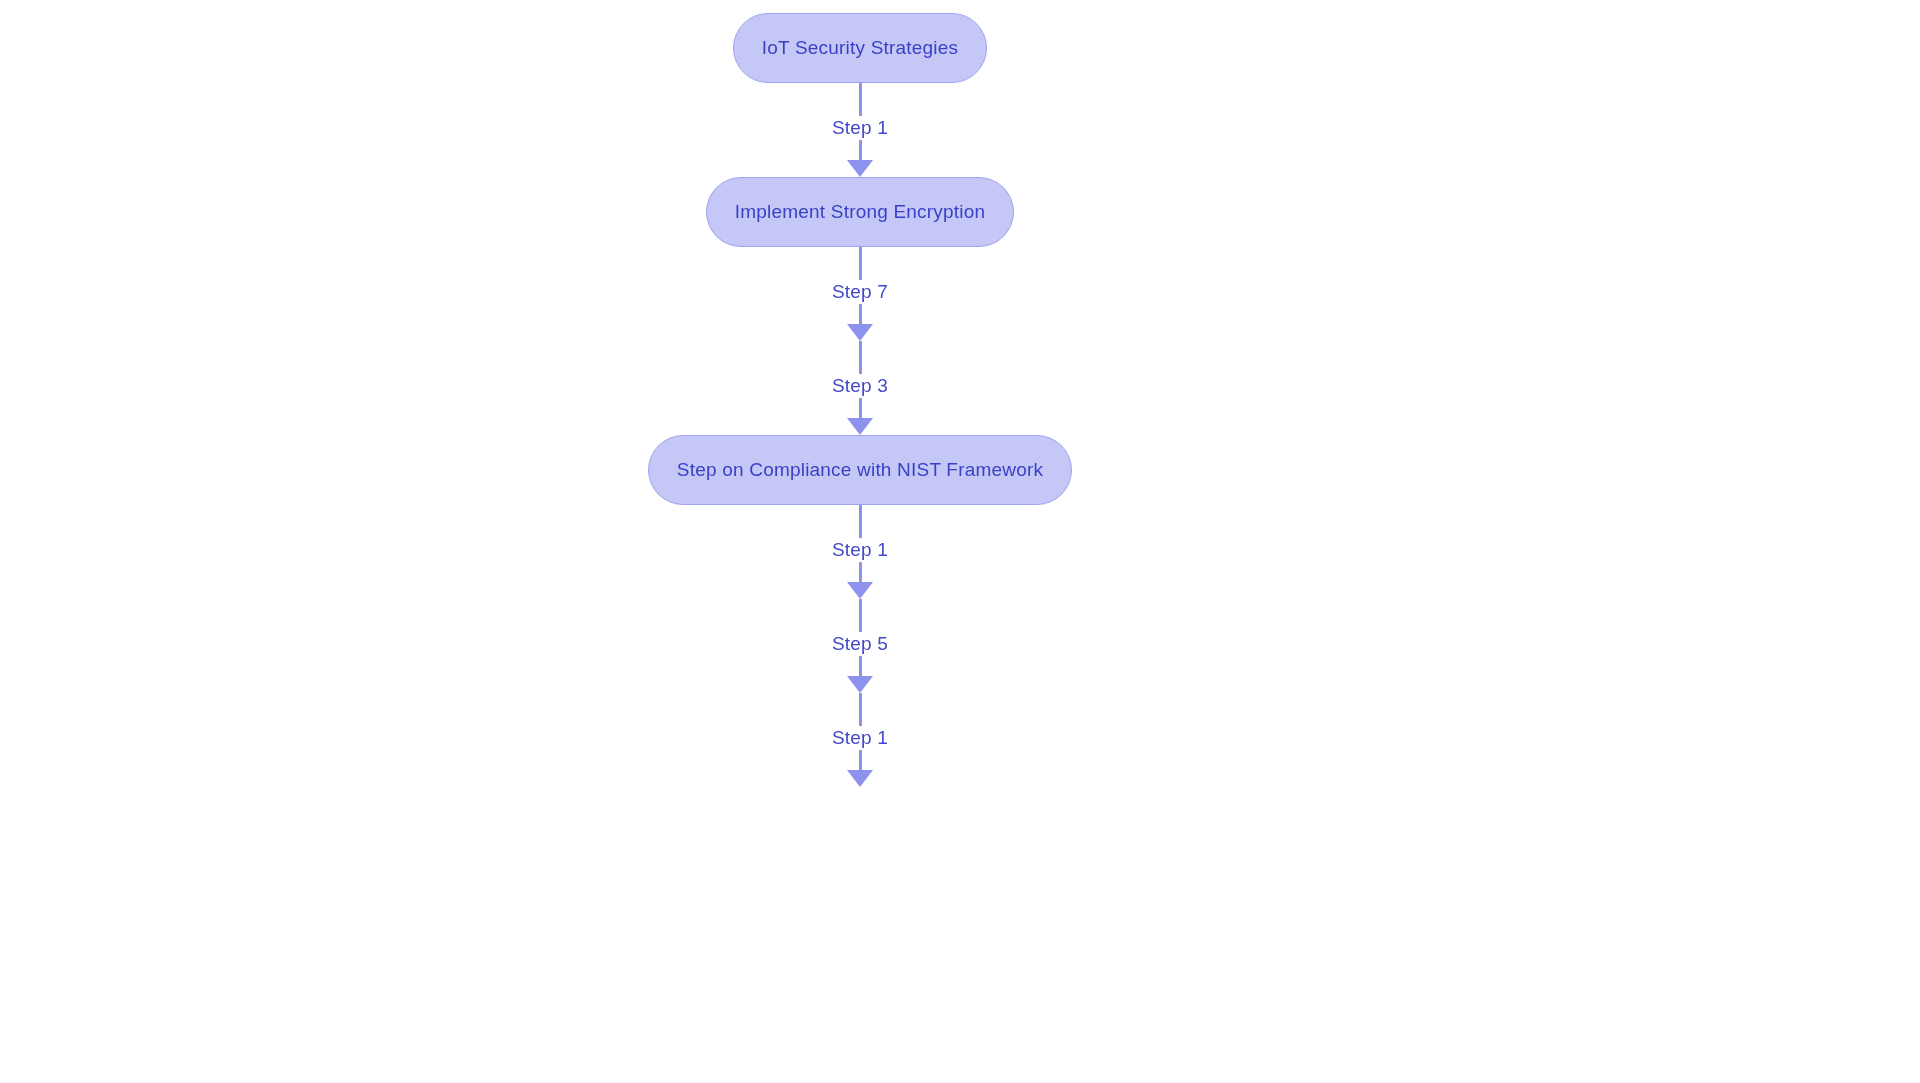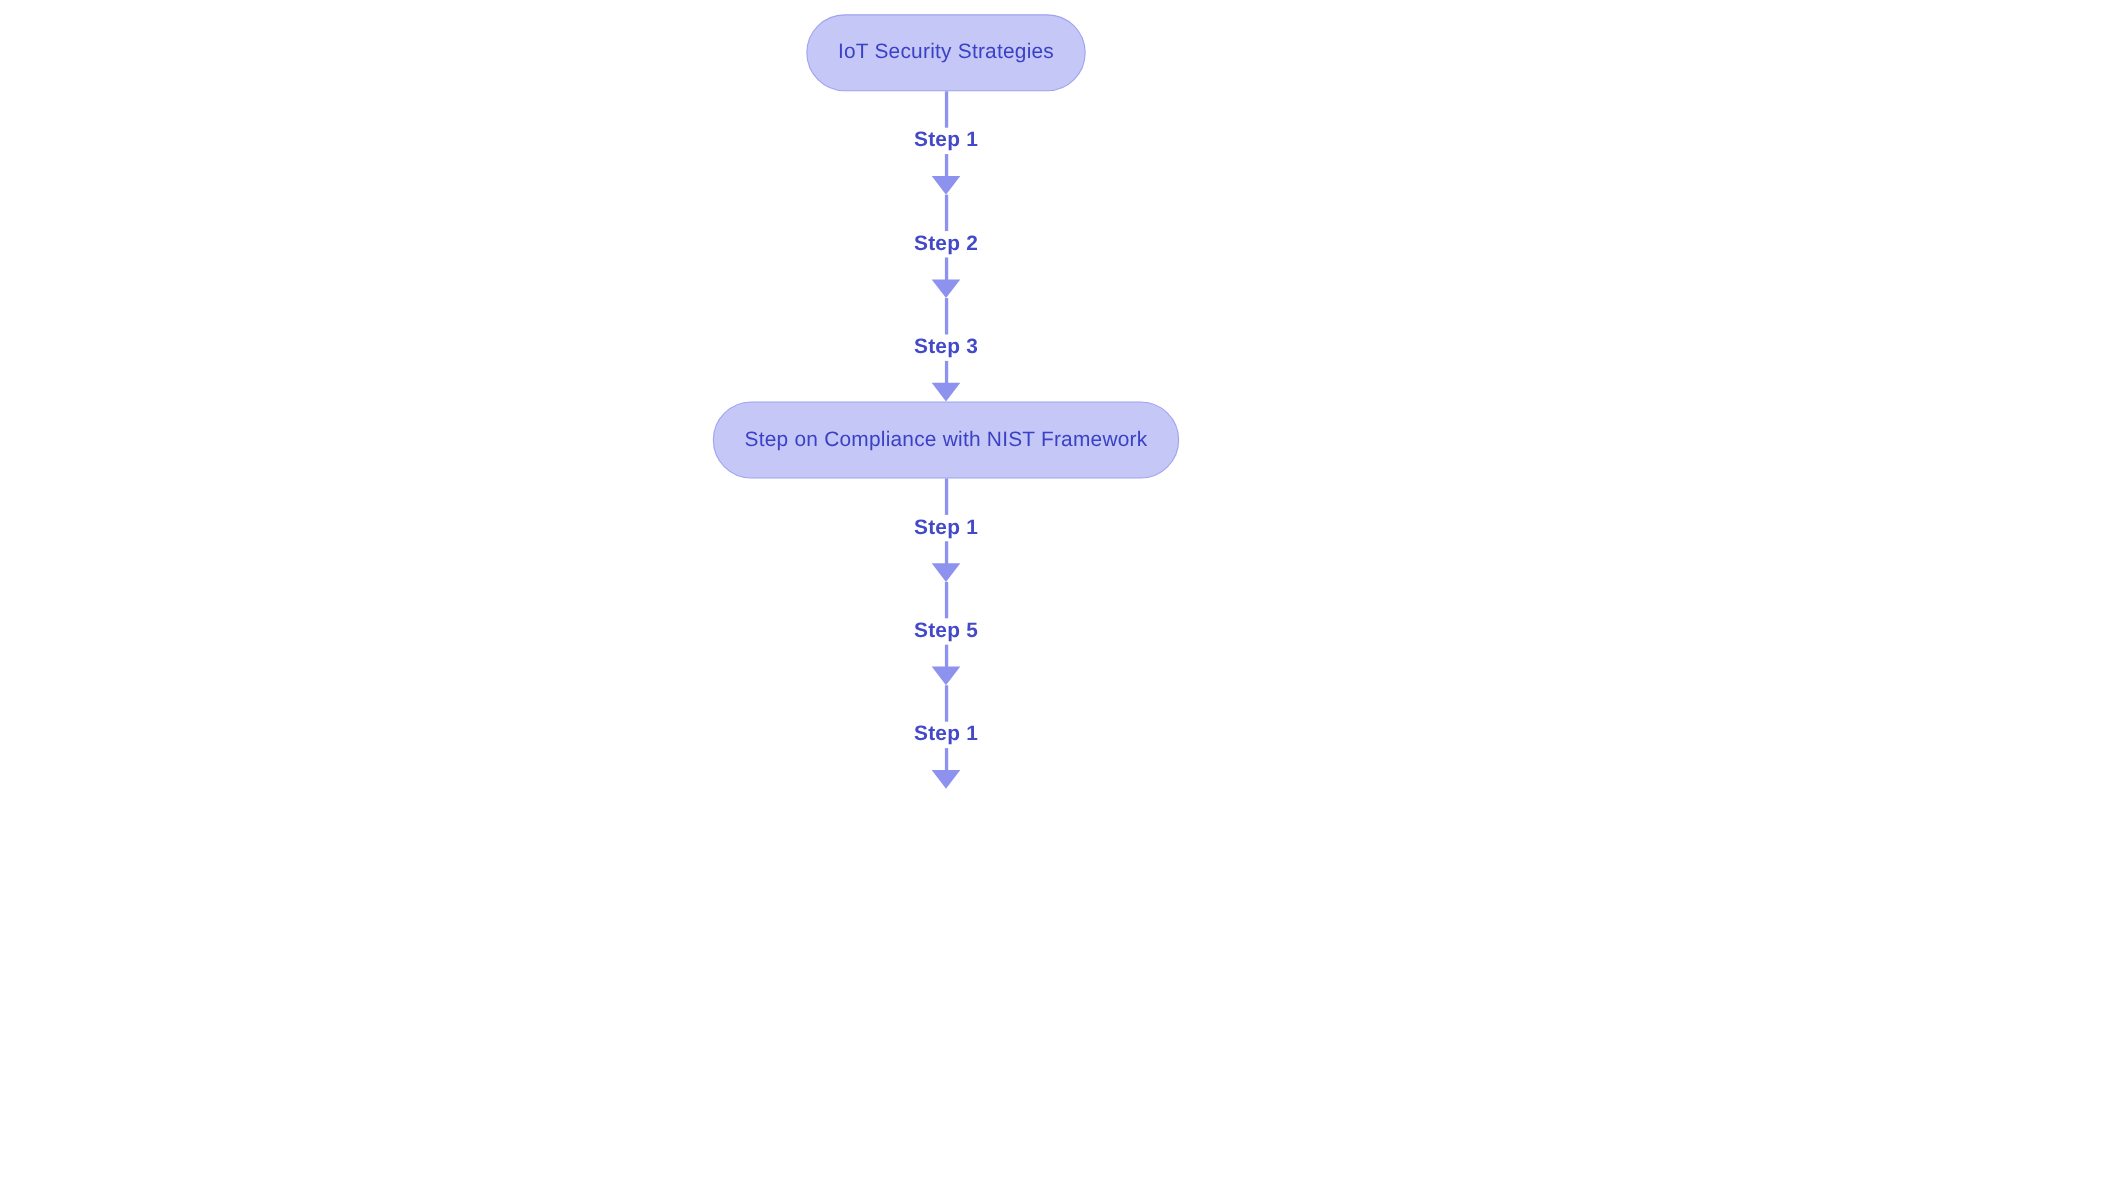--- a/index.html
+++ b/index.html
@@ -61,44 +61,46 @@
     position: absolute;
     top: 50%;
     left: 50%;
     transform: translate(-50%, -58%);
     background: #ffffff;
     padding: 1px 5px;
     color: var(--edge-label-text, #4349c8);
     font-size: 19px;
     letter-spacing: 0.2px;
     white-space: nowrap;
-    font-weight: bold;
   }
 </style>
 </head>
 <body>
 
 <div class="canvas">
   <div class="diagram">
 
     <div class="node">
       <span>IoT Security Strategies</span>
     </div>
 
     <div class="connector">
       <div class="line"></div>
       <div class="arrowhead"></div>
       <span class="edge-label">Step 1</span>
     </div>
 
+    <div class="node">
+      <span>Implement Strong Encryption</span>
+    </div>
 
     <div class="connector">
       <div class="line"></div>
       <div class="arrowhead"></div>
-      <span class="edge-label">Step 2</span>
+      <span class="edge-label">Step 7</span>
     </div>
 
 
     <div class="connector">
       <div class="line"></div>
       <div class="arrowhead"></div>
       <span class="edge-label">Step 3</span>
     </div>
 
     <div class="node">

